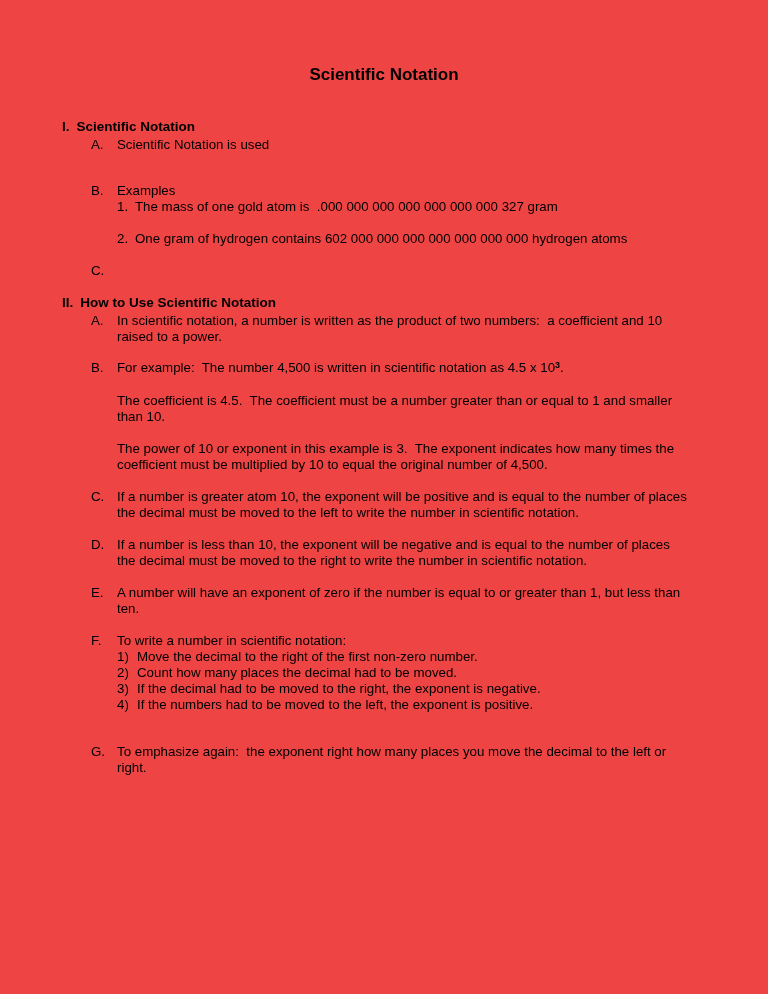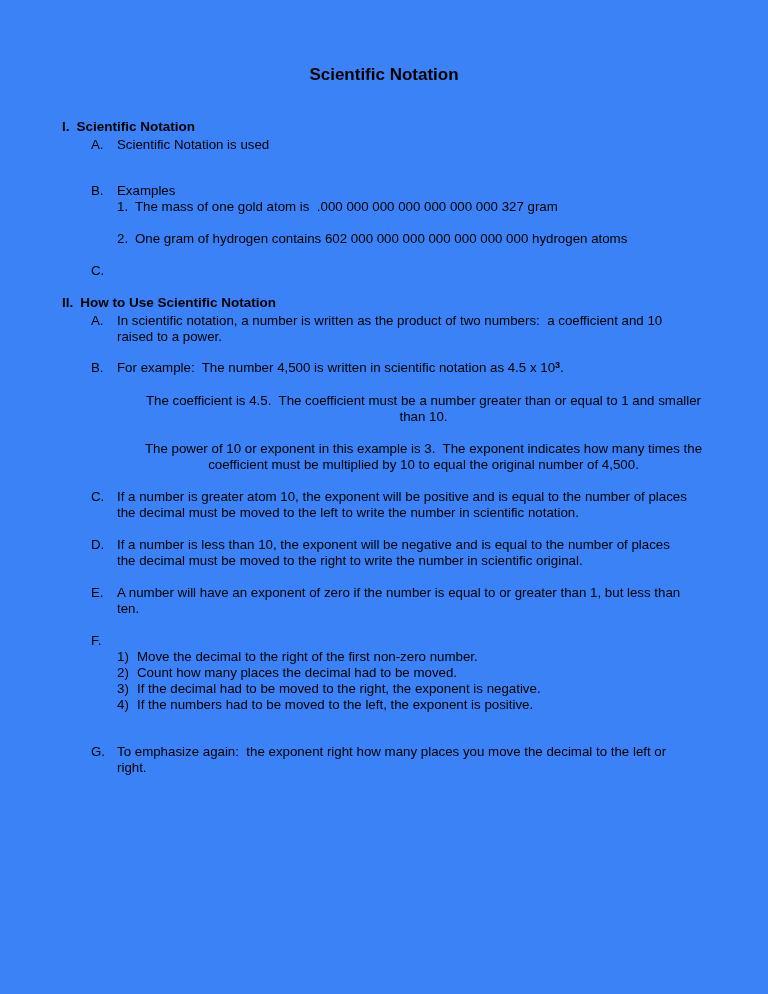--- a/index.html
+++ b/index.html
@@ -5,21 +5,21 @@
   * { margin: 0; padding: 0; box-sizing: border-box; }
   html, body { background: #ffffff; }
   body {
     width: 768px; height: 994px;
     font-family: "Liberation Sans", sans-serif;
     color: #000000;
   }
   .page {
     position: relative;
     width: 768px; height: 994px;
-    background: #3b82f6;
+    background: #ef4444;
     padding-top: 65px;
     overflow: hidden;
   }
   .title {
     font-size: 17px;
     font-weight: 700;
     line-height: 20px;
     text-align: center;
     margin-bottom: 34px;
   }
@@ -48,21 +48,20 @@
   }
   .subitem > .label { flex: 0 0 18px; width: 18px; }
   .subitem.step > .label { flex: 0 0 20px; width: 20px; }
   .subitem > .text { white-space: pre-wrap; max-width: 600px; }
   .para {
     padding-left: 117px;
     font-size: 13.3px;
     line-height: 16px;
     white-space: pre-wrap;
     max-width: 730px;
-    text-align: center;
   }
   .exp {
     font-weight: 700;
     font-size: 9px;
     position: relative;
     top: -4.5px;
   }
   .mt15 { margin-top: 15px; }
   .mt16 { margin-top: 16px; }
   .mt30 { margin-top: 30px; }
@@ -128,31 +127,32 @@
 
   <div class="item mt16">
     <span class="label">C.</span>
     <span class="text">If a number is greater atom 10, the exponent will be positive and is equal to the number of places
 the decimal must be moved to the left to write the number in scientific notation.</span>
   </div>
 
   <div class="item mt16">
     <span class="label">D.</span>
     <span class="text">If a number is less than 10, the exponent will be negative and is equal to the number of places
-the decimal must be moved to the right to write the number in scientific original.</span>
+the decimal must be moved to the right to write the number in scientific notation.</span>
   </div>
 
   <div class="item mt16">
     <span class="label">E.</span>
     <span class="text">A number will have an exponent of zero if the number is equal to or greater than 1, but less than
 ten.</span>
   </div>
 
   <div class="item mt16">
     <span class="label">F.</span>
+    <span class="text">To write a number in scientific notation:</span>
   </div>
 
   <div class="subitem step">
     <span class="label">1)</span>
     <span class="text">Move the decimal to the right of the first non-zero number.</span>
   </div>
   <div class="subitem step">
     <span class="label">2)</span>
     <span class="text">Count how many places the decimal had to be moved.</span>
   </div>

